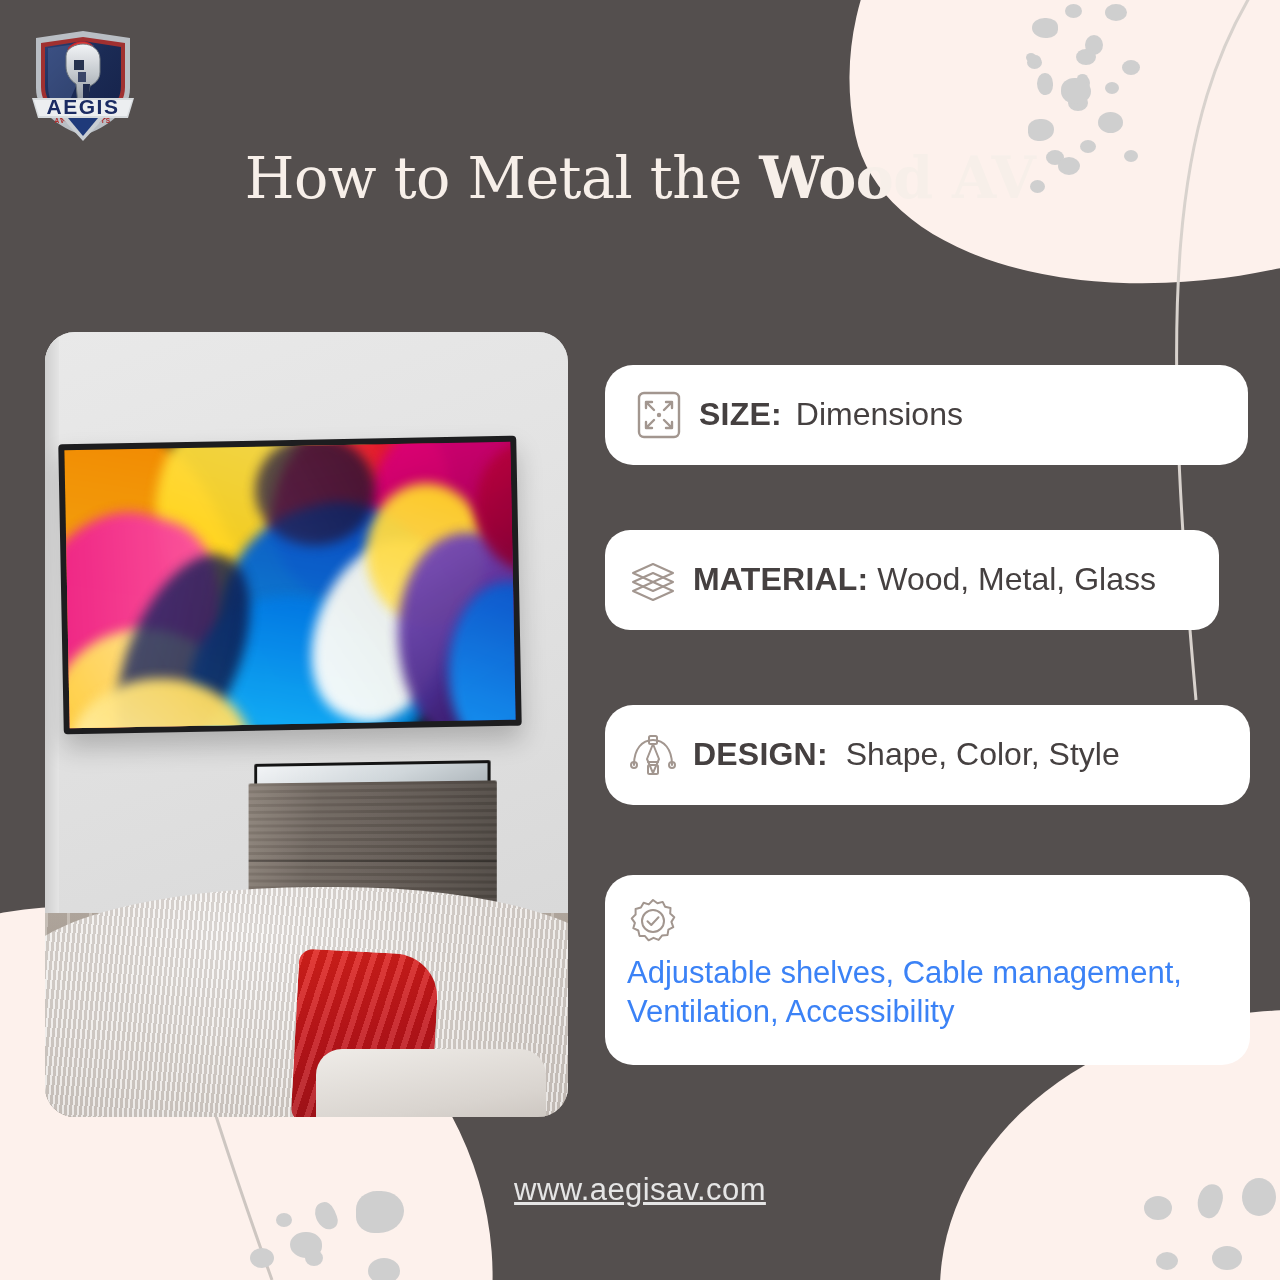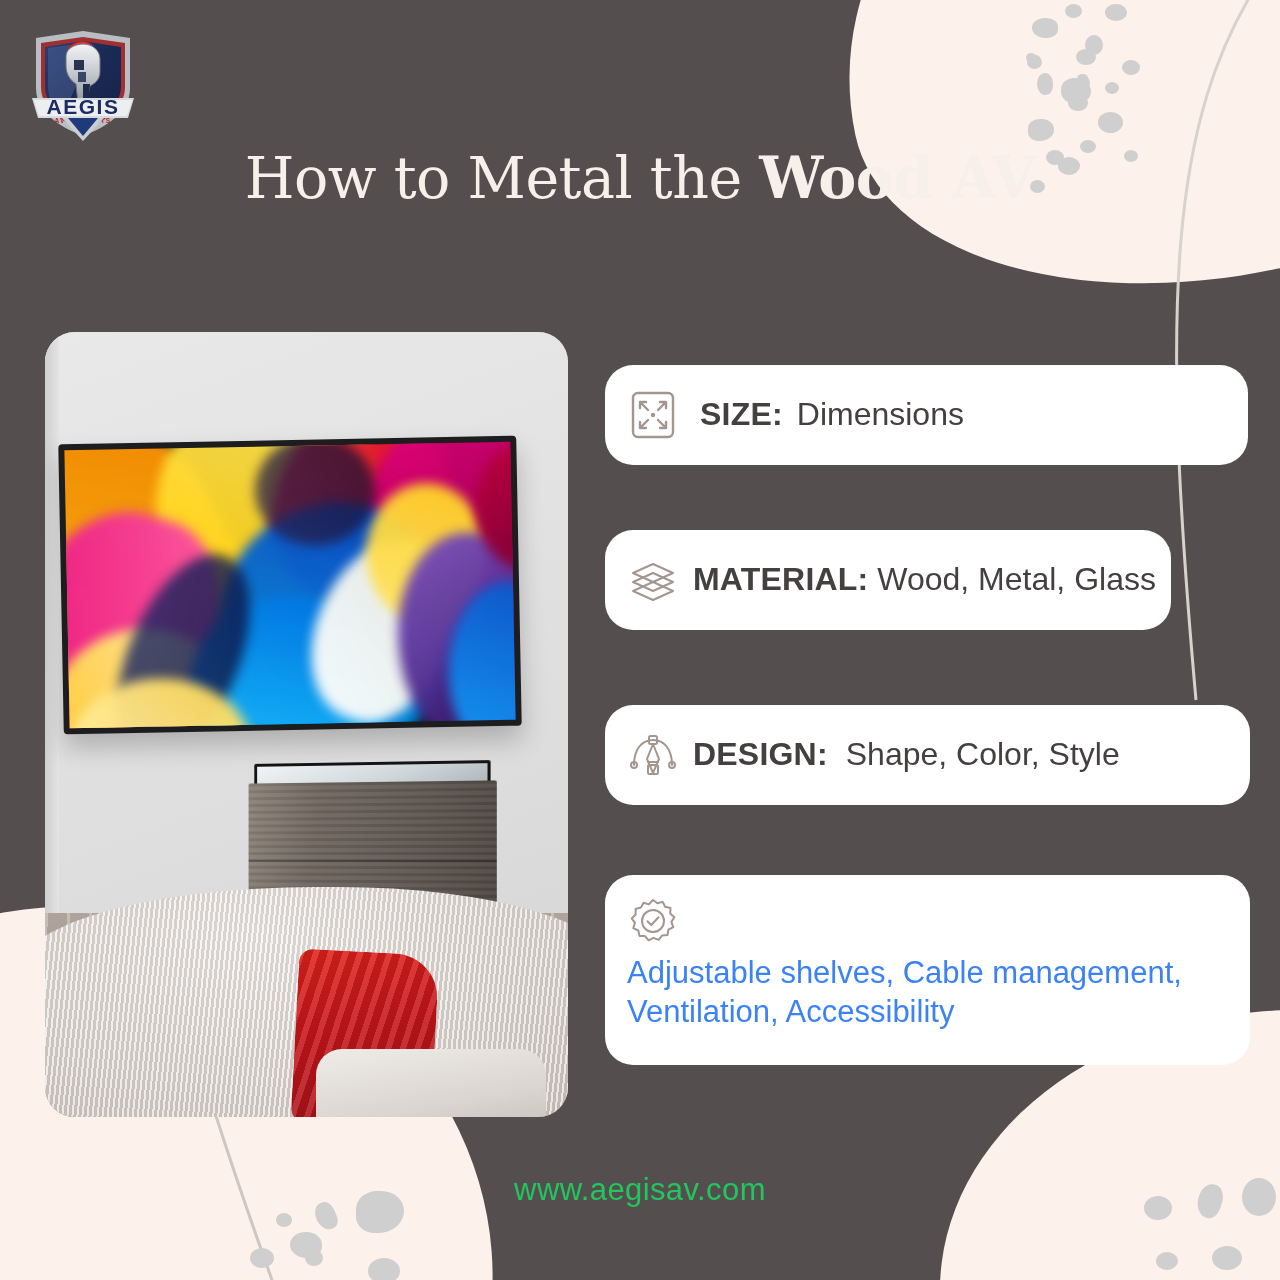--- a/index.html
+++ b/index.html
@@ -141,22 +141,22 @@
     transform:rotate(3deg);
   }
 
   
   .card{
     position:absolute;
     background:#ffffff;border-radius:28px;
     box-sizing:border-box;
     display:flex;align-items:center;
   }
-  .card.c1{left:605px;top:365px;width:643px;height:100px;padding:0 22px;gap:7px;}
-  .card.c2{left:605px;top:530px;width:566px;height:100px;padding:0 22px;}
+  .card.c1{left:605px;top:365px;width:643px;height:100px;padding:0 28px;}
+  .card.c2{left:605px;top:530px;width:614px;height:100px;padding:0 22px;border-radius:25px;}
   .card.c3{left:605px;top:705px;width:645px;height:100px;padding:0 22px;}
   .card.c4{left:605px;top:875px;width:645px;height:190px;padding:20px 22px;
            display:block;}
 
   .card-icon{
     width:52px;height:52px;flex:0 0 52px;
     margin-right:14px;color:#9f938e;
   }
   .card-icon svg{display:block;width:52px;height:52px;}
   .card-text{
@@ -171,21 +171,21 @@
   .c4 .head-row{display:flex;align-items:center;margin-bottom:2px;}
   .c4 .head-row .card-icon{margin-right:16px;}
   .c4 .head-title{color:#454040;font-size:33px;font-weight:700;letter-spacing:.2px;}
   .c4 .body-text{
     color:#3b82f6;font-size:31px;line-height:1.26;margin-top:6px;
   }
 
   
   .url{
     position:absolute;left:0;right:0;top:1172px;text-align:center;
-    color:#22c55e;font-size:31px;letter-spacing:.4px;
+    color:#e5e5e5;font-size:31px;letter-spacing:.4px;text-decoration:underline;
   }
 </style>
 </head>
 <body>
 
 <div class="poster">
 
   <div class="deco blob-cream-tr"></div>
   <div class="deco blob-cream-bl"></div>
   <div class="deco blob-cream-br"></div>

